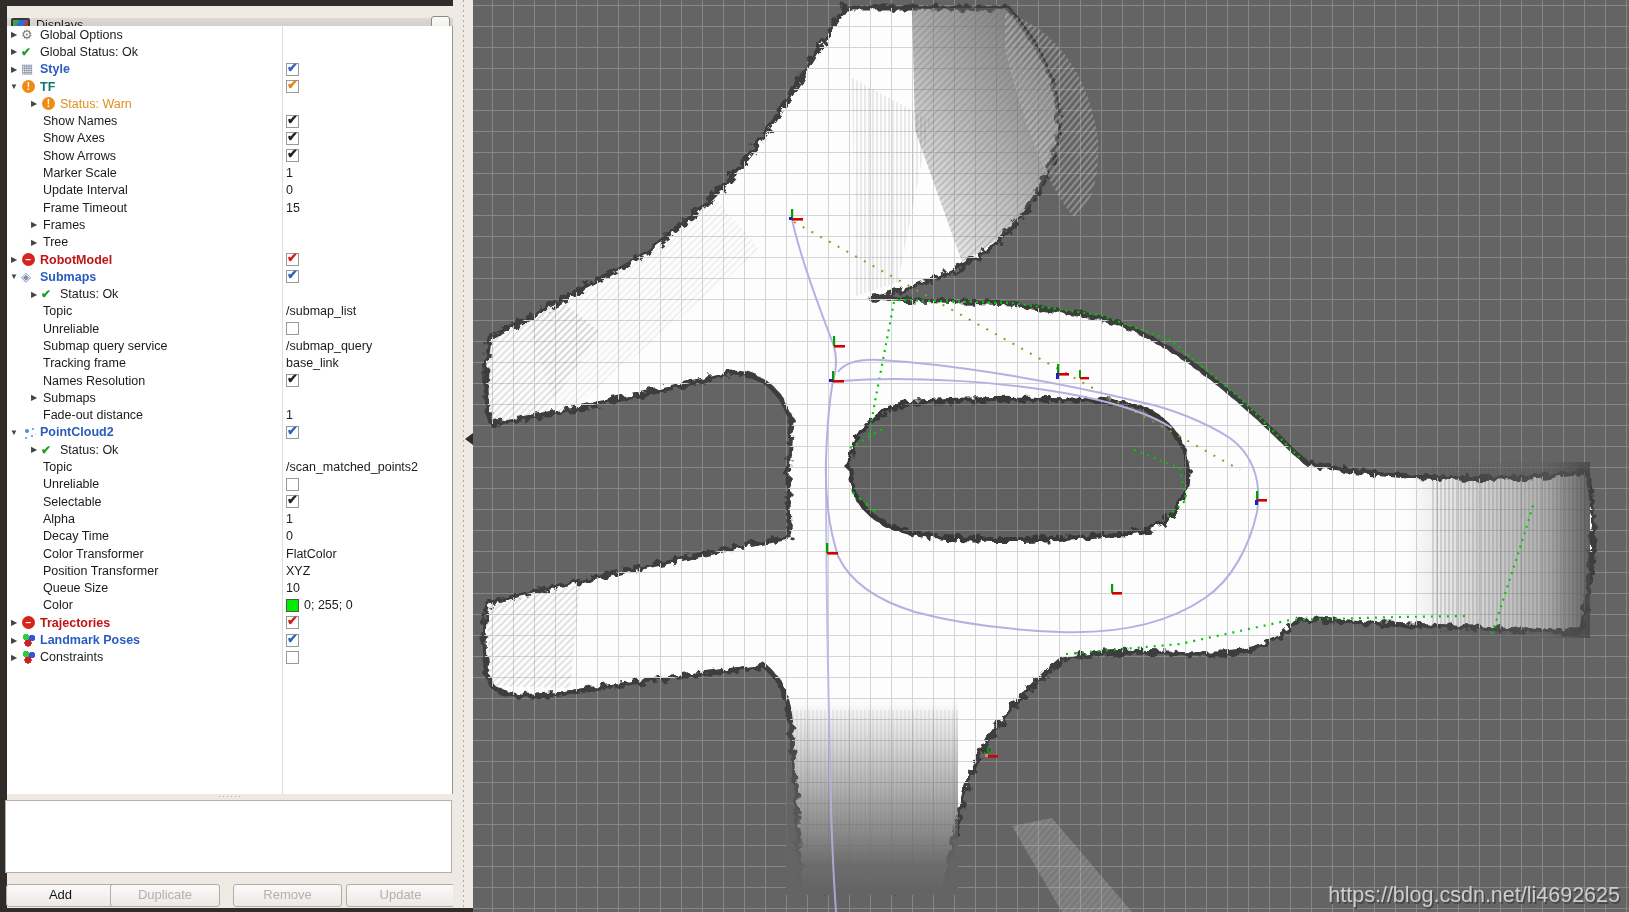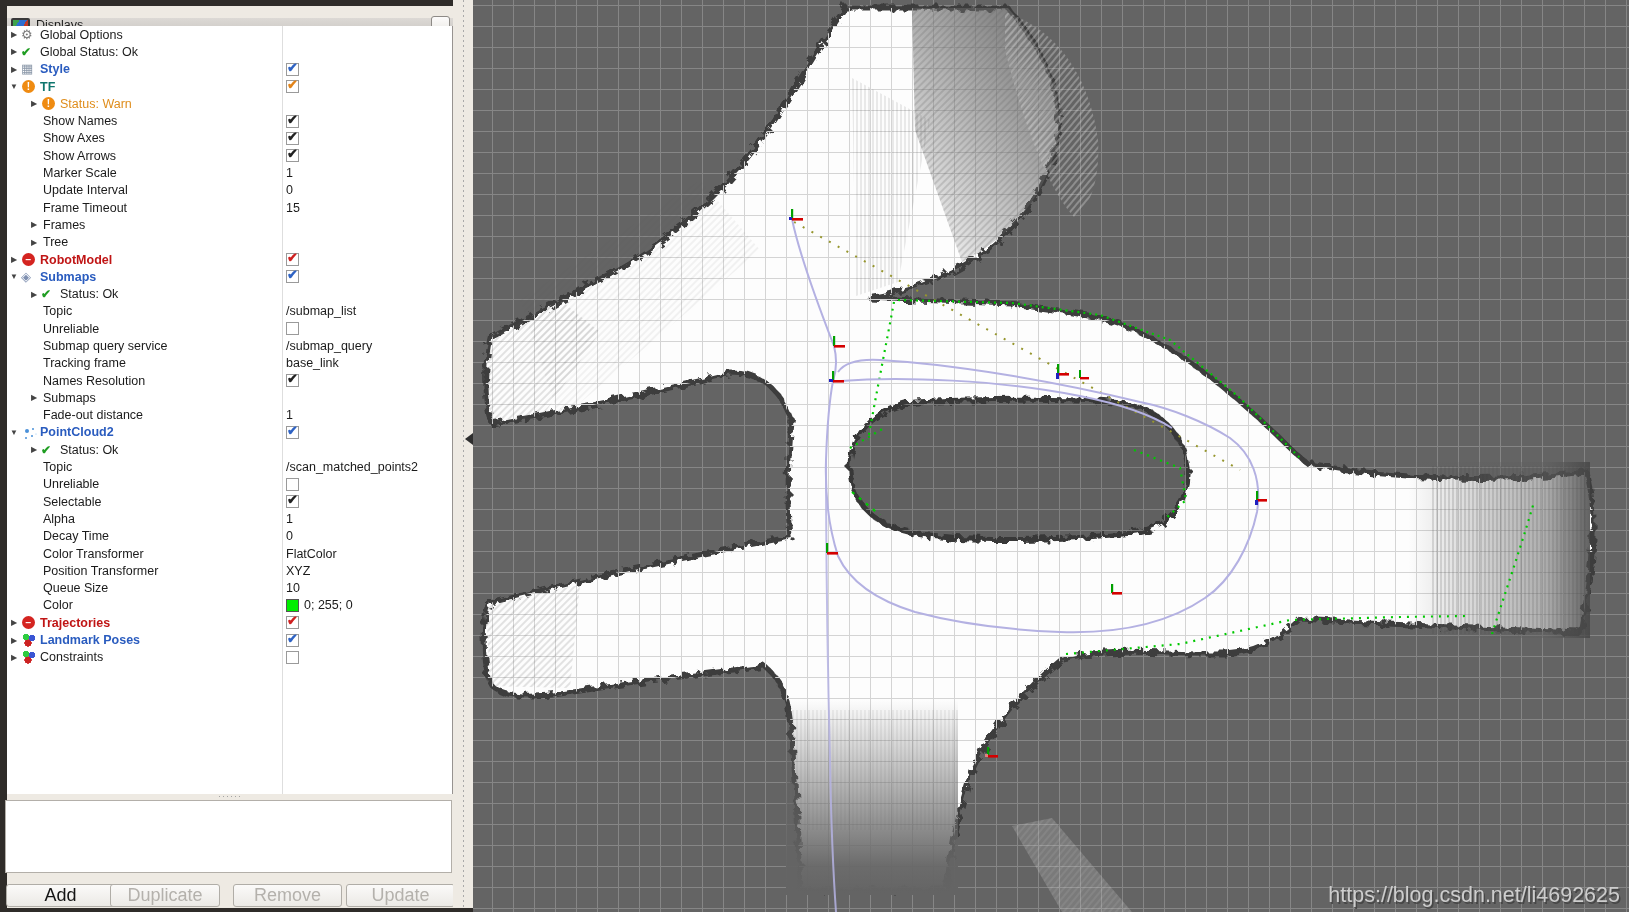--- a/index.html
+++ b/index.html
@@ -51,21 +51,21 @@
   .cb .mark{position:absolute;left:0px;top:-4px;font-size:13px;font-weight:bold;}
   .cb .mark.black{color:#222;} .cb .mark.blue{color:#2f63c4;} .cb .mark.red{color:#cf2020;} .cb .mark.orange{color:#e2841a;}
   .swatch{width:11px;height:11px;border:1px solid #555;margin-right:5px;}
   
   .hsplit{position:absolute;left:7px;top:794px;width:446px;height:6px;color:#999;
     font-size:9px;line-height:5px;text-align:center;letter-spacing:1px;}
   
   .descbox{position:absolute;left:5px;top:800px;width:447px;height:73px;background:#fff;border:1px solid #b3afa9;box-sizing:border-box;}
   
   .btnrow .pbtn{position:absolute;top:884px;height:21px;border:1px solid #b0ada7;border-radius:3px;
-    background:linear-gradient(#fbfaf9,#ebe9e5);font-size:18px;text-align:center;line-height:20px;}
+    background:linear-gradient(#fbfaf9,#ebe9e5);font-size:13px;text-align:center;line-height:20px;}
   .pbtn.en{color:#141414;} .pbtn.dis{color:#b4b1ac;}
   
   .gutter{position:absolute;left:453px;top:0;width:20px;height:908px;background:#eeeae3;}
   .vdots{position:absolute;left:10px;top:0;width:1px;height:100%;
     background:repeating-linear-gradient(#aaa 0 2px,transparent 2px 5px);}
   .varrow{position:absolute;left:12px;top:433px;width:0;height:0;
     border-top:6px solid transparent;border-bottom:6px solid transparent;border-right:8px solid #2e2e2e;}
   
   .map{position:absolute;left:473px;top:0;width:1156px;height:912px;background:#646464;}
   .map-topline{position:absolute;left:473px;top:0;width:1156px;height:3px;background:#d9d6d1;}

